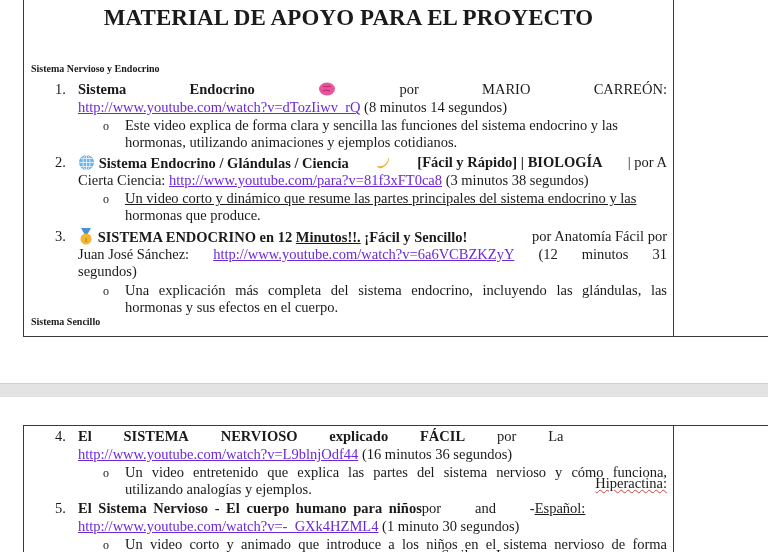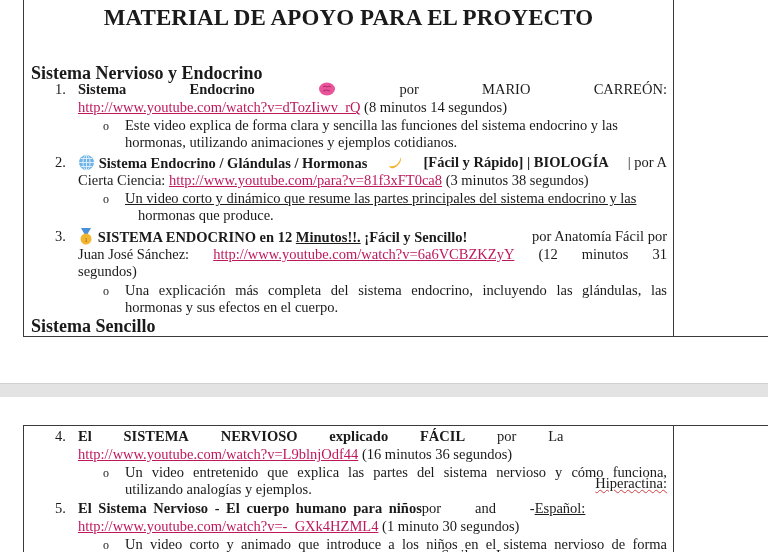--- a/index.html
+++ b/index.html
@@ -17,27 +17,27 @@
     .tbl { position:absolute; border:1px solid #3a3a3a; }
     .t1 { left:23px; top:-2px; width:760px; height:338px; border-top:none; }
     .t2 { left:23px; top:28px; width:760px; height:140px; border-bottom:none; }
     .divider { position:absolute; left:649px; top:0; bottom:0; width:1px; background:#3a3a3a; }
 
     .content { position:absolute; left:0; top:0; width:649px; }
     .t1 .content { padding:0; }
 
     .title { position:absolute; left:0; width:649px; top:7px; text-align:center;
              font-weight:bold; font-size:23px; letter-spacing:0.1px; }
-    .section { position:absolute; left:7px; font-weight:bold; font-size:18px; }
+    .section { position:absolute; left:7px; font-weight:bold; font-size:10px; }
 
     .line { position:absolute; font-size:14.5px; white-space:nowrap; line-height:17px; }
     .just { display:flex; justify-content:space-between; }
     .num { position:absolute; font-size:14.5px; }
     .b { font-weight:bold; }
-    a.link { color:#be185d; text-decoration:underline; }
+    a.link { color:#6d28d9; text-decoration:underline; }
     .u { text-decoration:underline; }
     .squig { text-decoration:underline wavy #d04040; text-decoration-thickness:1px;margin-top:47px; }
     .bullet { position:absolute; font-size:12px; }
     .emoji { display:inline-block; vertical-align:middle; }
   </style>
 </head>
 <body>
 
 <div class="page page1">
   <div class="tbl t1">
@@ -75,38 +75,38 @@
         <span class="num" style="left:31px;top:156px;">2.</span>
         <div class="line" style="left:54px;top:156px;width:589px;display:flex;justify-content:space-between;">
           <span>
             <span class="emoji">
               <svg width="17" height="17" viewBox="0 0 17 17">
                   <circle cx="8.5" cy="8.5" r="7.5" fill="#6fb4e8"></circle>
                   <path d="M1 8.5 H16 M8.5 1 V16 M3 4.5 H14 M3 12.5 H14" stroke="#d8ecfa" stroke-width="1" fill="none"></path>
                   <ellipse cx="8.5" cy="8.5" rx="3.5" ry="7.5" stroke="#d8ecfa" stroke-width="1" fill="none"></ellipse>
                 </svg>
             </span>
-            <span class="b">Sistema Endocrino / Glándulas / Hormonas</span>
+            <span class="b">Sistema Endocrino / Glándulas / Ciencia</span>
           </span>
           <span class="emoji">
             <svg width="18" height="16" viewBox="0 0 18 16">
                 <path d="M3 12 Q12 14 15 3 Q16 10 8 14 Q4 15 3 12 Z" fill="#f3b52f"></path>
               </svg>
           </span>
           <span class="b">[Fácil y Rápido] | BIOLOGÍA</span>
           <span>| por A</span>
         </div>
         <div class="line" style="left:54px;top:174px;">
           <span>Cierta Ciencia:</span>
           <a class="link">http://www.youtube.com/para?v=81f3xFT0ca8</a>
           <span>(3 minutos 38 segundos)</span>
         </div>
         <span class="bullet" style="left:79px;top:194px;">o</span>
         <div class="line" style="left:101px;top:192px;text-decoration:underline;">Un video corto y dinámico que resume las partes principales del sistema endocrino y las</div>
-        <div class="line" style="left:114px;top:209px;font-family:Liberation Serif, serif;">hormonas que produce.</div>
+        <div class="line" style="left:101px;top:209px;font-family:Liberation Serif, serif;">hormonas que produce.</div>
       </div>
 
       <div>
         <span class="num" style="left:31px;top:230px;">3.</span>
         <div class="line" style="left:54px;top:230px;width:589px;display:flex;justify-content:space-between;gap:28px;">
           <span>
             <span class="emoji">
               <svg width="16" height="17" viewBox="0 0 16 17">
                   <path d="M3 0 L7 7 L9 7 L13 0 Z" fill="#4a90d9"></path>
                   <circle cx="8" cy="11" r="5.5" fill="#f2b632"></circle>

